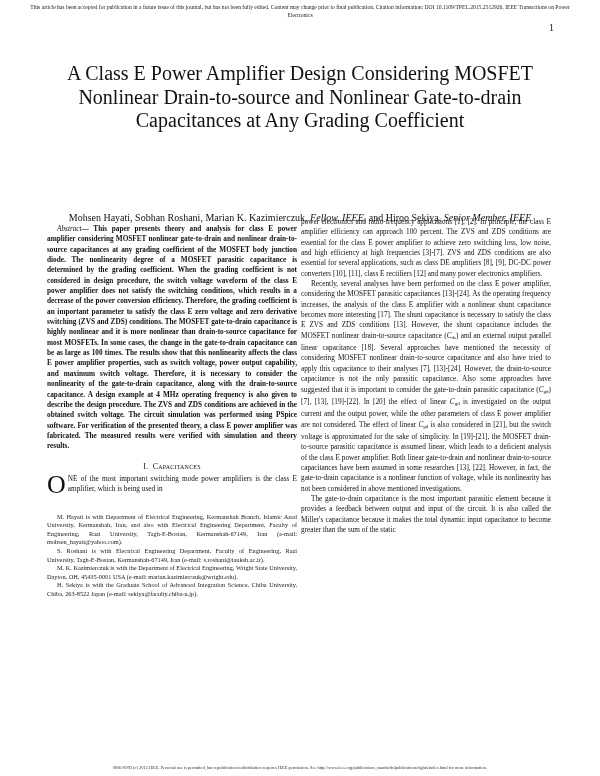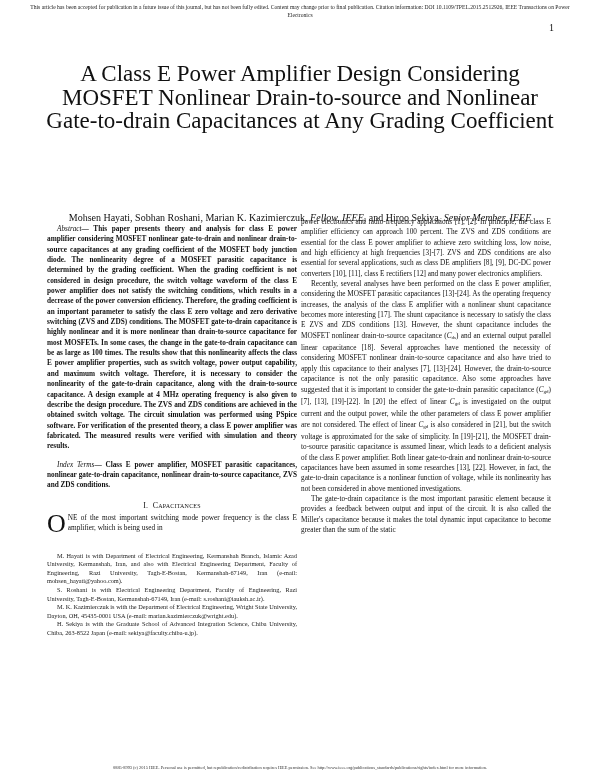--- a/index.html
+++ b/index.html
@@ -1,19 +1,19 @@
 <!DOCTYPE html>
 <html><head>
 <meta charset="utf-8">
 <style>
   html, body { margin:0; padding:0; background:#fff; }
   body { width:600px; height:776px; position:relative; overflow:hidden; font-family:"Liberation Serif", serif; color:#111; }
   .hdr { position:absolute; top:3px; left:20px; width:560px; text-align:center; font-size:5.6px; line-height:8px; color:#222; }
   .pnum { position:absolute; top:22px; right:46px; font-size:10px; }
-  .title { position:absolute; top:62px; left:40px; width:520px; text-align:center; font-size:23px; line-height:23.5px; color:#111; }
+  .title { position:absolute; top:62px; left:40px; width:520px; text-align:center; font-size:20px; line-height:23.5px; color:#111; }
   .authors { position:absolute; top:188px; left:60px; width:480px; text-align:center; font-size:10px; line-height:11px;margin-top:24px; }
   .authors i { font-style:italic; }
   .col { position:absolute; width:250px; font-size:7.25px; line-height:10.35px; text-align:justify; }
   .colL { left:47px; top:224px; }
   .colR { left:301px; top:217px; }
   .abs { font-weight:bold; text-indent:10px; margin:0; }
   .abs i { font-weight:normal; font-style:italic; }
   .idx { font-weight:bold; text-indent:10px; margin:8px 0 0 0; }
   .idx i { font-weight:normal; font-style:italic; }
   .sec { text-align:center; margin:10px 0 2px 0; font-size:8px; letter-spacing:0.2px; }
@@ -34,23 +34,22 @@
 <div class="pnum">1</div>
 
 <div class="title">A Class E Power Amplifier Design Considering MOSFET Nonlinear Drain-to-source and Nonlinear Gate-to-drain Capacitances at Any Grading Coefficient</div>
 
 <div class="authors">
   <span>Mohsen Hayati, Sobhan Roshani, Marian K. Kazimierczuk, </span><i>Fellow, IEEE</i><span>, and Hiroo Sekiya, </span><i>Senior Member, IEEE</i>
 </div>
 
 <div class="col colL">
   <p class="abs"><i>Abstract</i><span>— This paper presents theory and analysis for class E power amplifier considering MOSFET nonlinear gate-to-drain and nonlinear drain-to-source capacitances at any grading coefficient of the MOSFET body junction diode. The nonlinearity degree of a MOSFET parasitic capacitance is determined by the grading coefficient. When the grading coefficient is not considered in design procedure, the switch voltage waveform of the class E power amplifier does not satisfy the switching conditions, which results in a decrease of the power conversion efficiency. Therefore, the grading coefficient is an important parameter to satisfy the class E zero voltage and zero derivative switching (ZVS and ZDS) conditions. The MOSFET gate-to-drain capacitance is highly nonlinear and it is more nonlinear than drain-to-source capacitance for most MOSFETs. In some cases, the change in the gate-to-drain capacitance can be as large as 100 times. The results show that this nonlinearity affects the class E power amplifier properties, such as switch voltage, power output capability, and maximum switch voltage. Therefore, it is necessary to consider the nonlinearity of the gate-to-drain capacitance, along with the drain-to-source capacitance. A design example at 4 MHz operating frequency is also given to describe the design procedure. The ZVS and ZDS conditions are achieved in the obtained switch voltage. The circuit simulation was performed using PSpice software. For verification of the presented theory, a class E power amplifier was fabricated. The measured results were verified with simulation and theory results.</span></p>
-  <p class="idx"><i>Index Terms</i><span>— Class E power amplifier, MOSFET parasitic capacitances, nonlinear gate-to-drain capacitance, nonlinear drain-to-source capacitance, ZVS and ZDS conditions.</span></p>
   <div class="sec"><span>I.</span>&nbsp;&nbsp;<span class="sc">Capacitances</span></div>
-  <p class="intro"><span class="dropcap">O</span><span>NE of the most important switching mode power frequency is the class E amplifier, which is being used in</span></p>
+  <p class="intro"><span class="dropcap">O</span><span>NE of the most important switching mode power amplifiers is the class E amplifier, which is being used in</span></p>
   <div class="foot">
     <p>M. Hayati is with Department of Electrical Engineering, Kermanshah Branch, Islamic Azad University, Kermanshah, Iran, and also with Electrical Engineering Department, Faculty of Engineering, Razi University, Tagh-E-Bostan, Kermanshah-67149, Iran (e-mail: mohsen_hayati@yahoo.com).</p>
     <p>S. Roshani is with Electrical Engineering Department, Faculty of Engineering, Razi University, Tagh-E-Bostan, Kermanshah-67149, Iran (e-mail: s.roshani@iauksh.ac.ir).</p>
     <p>M. K. Kazimierczuk is with the Department of Electrical Engineering, Wright State University, Dayton, OH, 45435-0001 USA (e-mail: marian.kazimierczuk@wright.edu).</p>
     <p>H. Sekiya is with the Graduate School of Advanced Integration Science, Chiba University, Chiba, 263-8522 Japan (e-mail: sekiya@faculty.chiba-u.jp).</p>
   </div>
 </div>
 
 <div class="col colR">
   <p>power electronics and radio-frequency applications [1], [2]. In principle, the class E amplifier efficiency can approach 100 percent. The ZVS and ZDS conditions are essential for the class E power amplifier to achieve zero switching loss, low noise, and high efficiency at high frequencies [3]-[7]. ZVS and ZDS conditions are also essential for several applications, such as class DE amplifiers [8], [9], DC-DC power converters [10], [11], class E rectifiers [12] and many power electronics amplifiers.</p>

